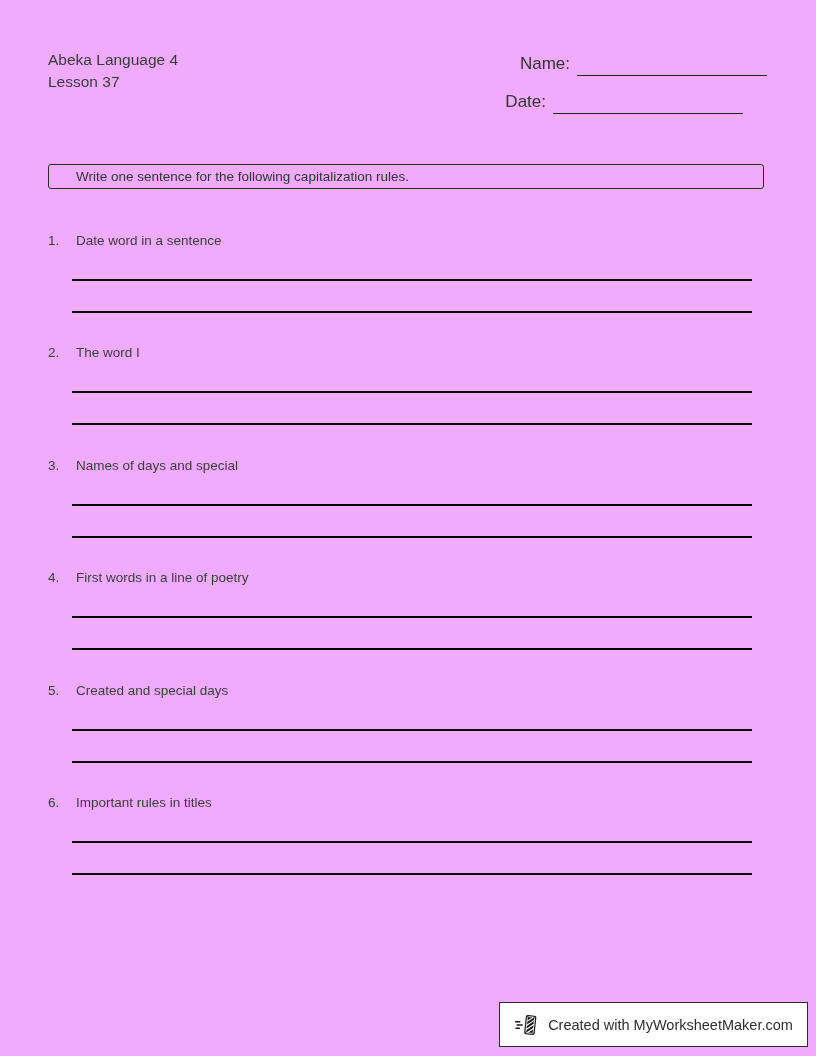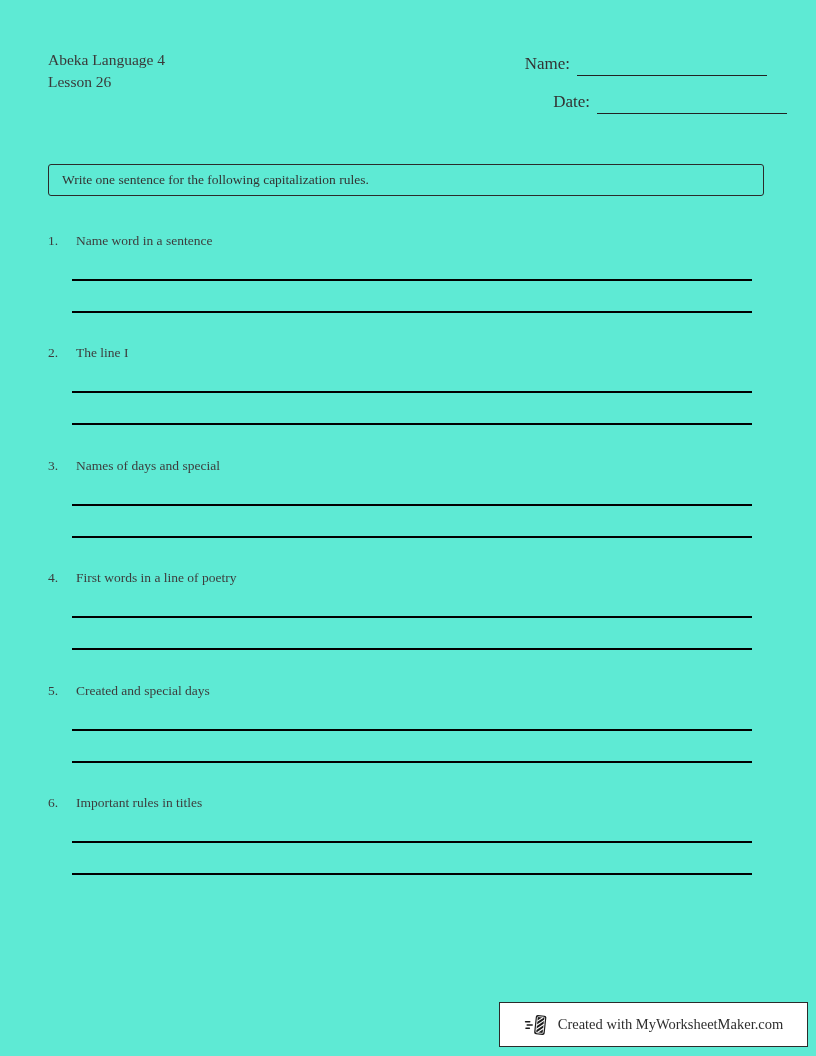--- a/index.html
+++ b/index.html
@@ -4,22 +4,22 @@
 <style>
   html, body {
     margin: 0;
     padding: 0;
     background: #ffffff;
   }
   .page {
     position: relative;
     width: 816px;
     height: 1056px;
-    background: #5eead4;
-    font-family: Liberation Serif, serif;
+    background: #f0abfc;
+    font-family: Liberation Sans, sans-serif;
     color: #3d3d3d;
     overflow: hidden;
   }
 
   
   .course-block {
     position: absolute;
     left: 48px;
     top: 49px;
     font-size: 15.5px;
@@ -28,48 +28,48 @@
   }
 
   .field-row {
     position: absolute;
     display: flex;
     align-items: flex-end;
     font-size: 17px;
     color: #333333;
   }
   .field-row.name-row { top: 52px; left: 440px; }
-  .field-row.date-row { top: 90px; left: 460px; }
+  .field-row.date-row { top: 90px; left: 416px; }
   .field-label {
     display: inline-block;
     width: 130px;
     text-align: right;
     padding-bottom: 2px;
   }
   .field-line {
     display: inline-block;
     width: 190px;
     height: 23px;
     margin-left: 7px;
     border-bottom: 1.2px solid #222222;
   }
 
   
   .instructions-box {
     position: absolute;
     left: 48px;
     top: 164px;
     width: 716px;
-    height: 32px;
+    height: 25px;
     border: 1.5px solid #2b2b2b;
     border-radius: 3px;
     box-sizing: border-box;
     display: flex;
     align-items: center;
-    padding-left: 13px;
+    padding-left: 27px;
     font-size: 13.5px;
     color: #333333;
   }
 
   
   .item {
     position: absolute;
     left: 48px;
     width: 720px;
     height: 100px;
@@ -121,50 +121,50 @@
     flex: 0 0 26px;
   }
 </style>
 </head>
 <body>
 
 <div class="page">
 
   <div class="course-block">
     <div>Abeka Language 4</div>
-    <div>Lesson 26</div>
+    <div>Lesson 37</div>
   </div>
 
   <div class="field-row name-row">
     <span class="field-label">Name:</span>
     <span class="field-line"></span>
   </div>
 
   <div class="field-row date-row">
     <span class="field-label">Date:</span>
     <span class="field-line"></span>
   </div>
 
   <div class="instructions-box">
     <span>Write one sentence for the following capitalization rules.</span>
   </div>
 
   <div class="item" style="top:233px">
     <div class="item-text">
       <span class="item-num">1.</span>
-      <span>Name word in a sentence</span>
+      <span>Date word in a sentence</span>
     </div>
     <div class="answer-line l1"></div>
     <div class="answer-line l2"></div>
   </div>
 
   <div class="item" style="top:345px">
     <div class="item-text">
       <span class="item-num">2.</span>
-      <span>The line I</span>
+      <span>The word I</span>
     </div>
     <div class="answer-line l1"></div>
     <div class="answer-line l2"></div>
   </div>
 
   <div class="item" style="top:458px">
     <div class="item-text">
       <span class="item-num">3.</span>
       <span>Names of days and special</span>
     </div>

